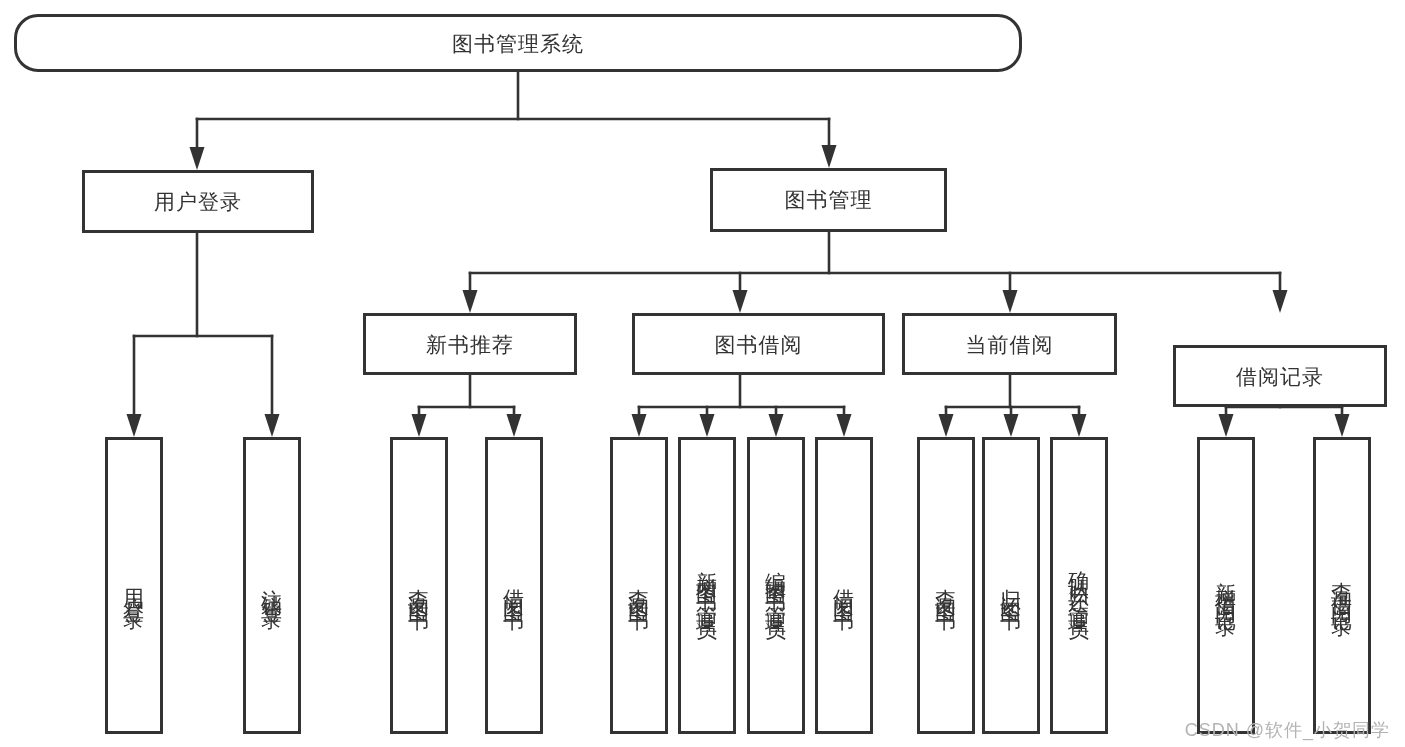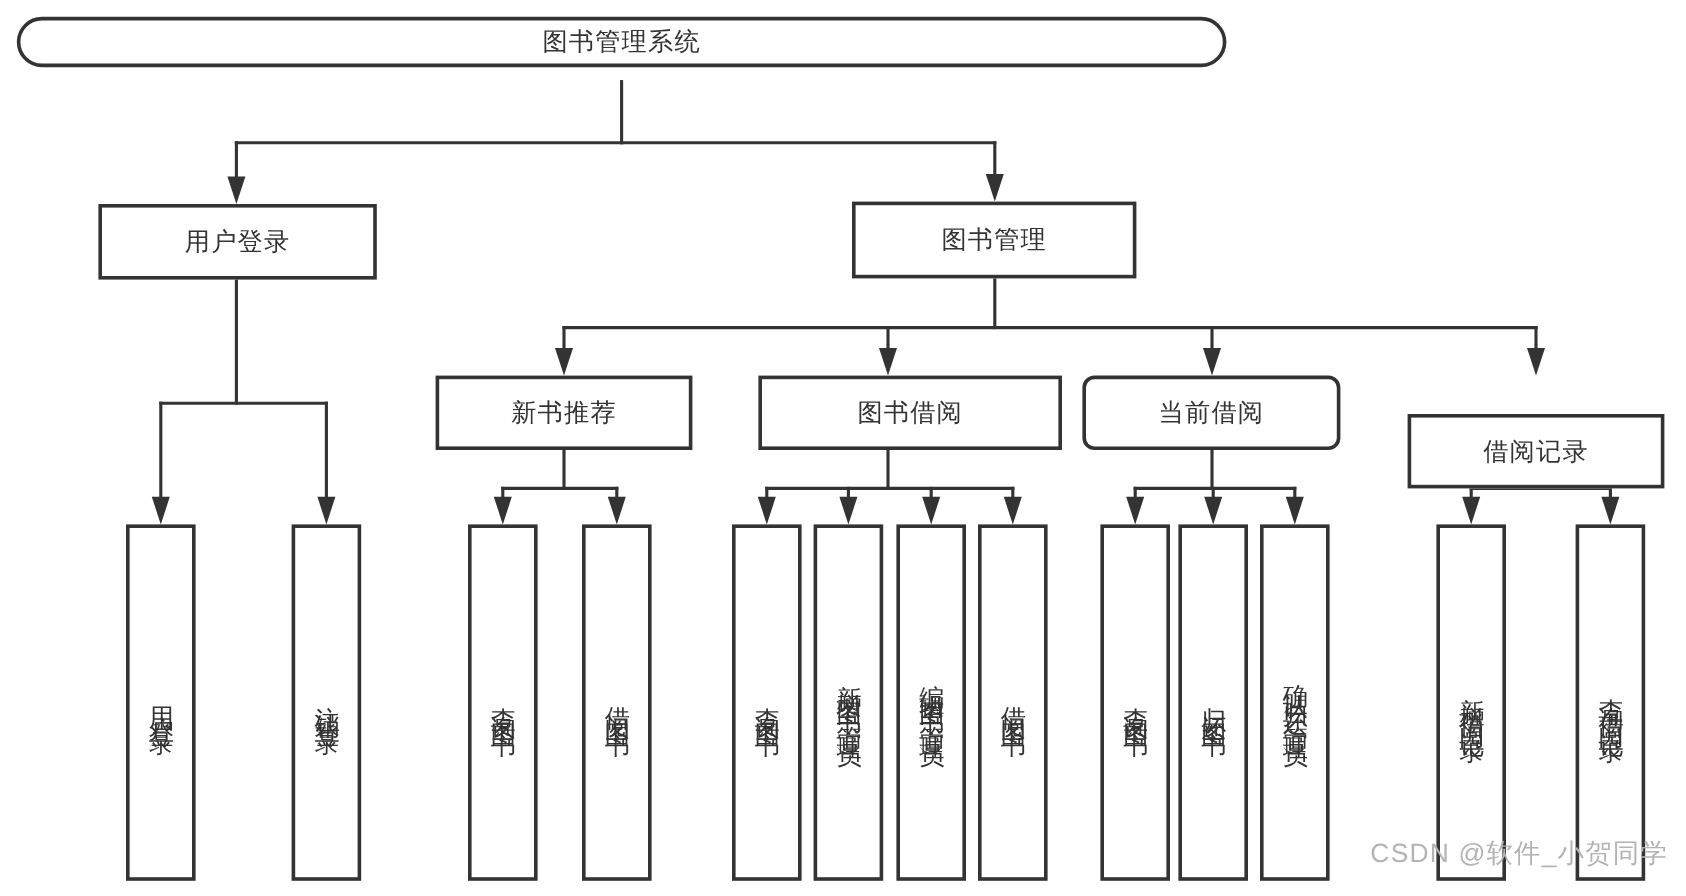--- a/index.html
+++ b/index.html
@@ -39,50 +39,50 @@
     line-height: 1;
     text-align: center;
   }
   .node .vtext {
     writing-mode: vertical-rl;
     text-orientation: mixed;
     letter-spacing: 7px;
     line-height: 1;
   }
   
-  .n-root        { left: 14px;  top: 14px;  width: 1008px; height: 42px; border-radius: 24px; }
+  .n-root        { left: 14px;  top: 14px;  width: 1008px; height: 58px; border-radius: 24px; }
   
   .n-userlogin   { left: 82px;  top: 170px; width: 232px; height: 63px; }
   .n-bookmgmt    { left: 710px; top: 168px; width: 237px; height: 64px; font-family: Liberation Serif, serif; }
   
   .l3 { top: 313px; height: 62px; }
   .n-recommend   { left: 363px;  width: 214px; }
   .n-borrowing   { left: 632px;  width: 253px; }
-  .n-current     { left: 902px;  width: 215px; border-radius: 10px; }
+  .n-current     { left: 902px;  width: 215px; }
   .n-records     { left: 1173px; width: 214px; margin-top: 32px; }
   
   .leaf { top: 437px; width: 58px; height: 297px; }
   .lf0  { left: 105px; }
   .lf1  { left: 243px; }
   .lf2  { left: 390px; }
   .lf3  { left: 485px; }
   .lf4  { left: 610px; }
   .lf5  { left: 678px; }
   .lf6  { left: 747px; }
   .lf7  { left: 815px; }
   .lf8  { left: 917px; }
   .lf9  { left: 982px; }
   .lf10 { left: 1050px; }
   .lf11 { left: 1197px; }
   .lf12 { left: 1313px; }
   #watermark {
     position: absolute;
     right: 15px;
-    bottom: 21px;
-    font-size: 22px;
+    bottom: 5px;
+    font-size: 18px;
     letter-spacing: 1px;
     color: var(--watermark_text);
     z-index: 5;
     white-space: nowrap;
   }
 </style>
 </head>
 <body>
 
 <div id="canvas">

